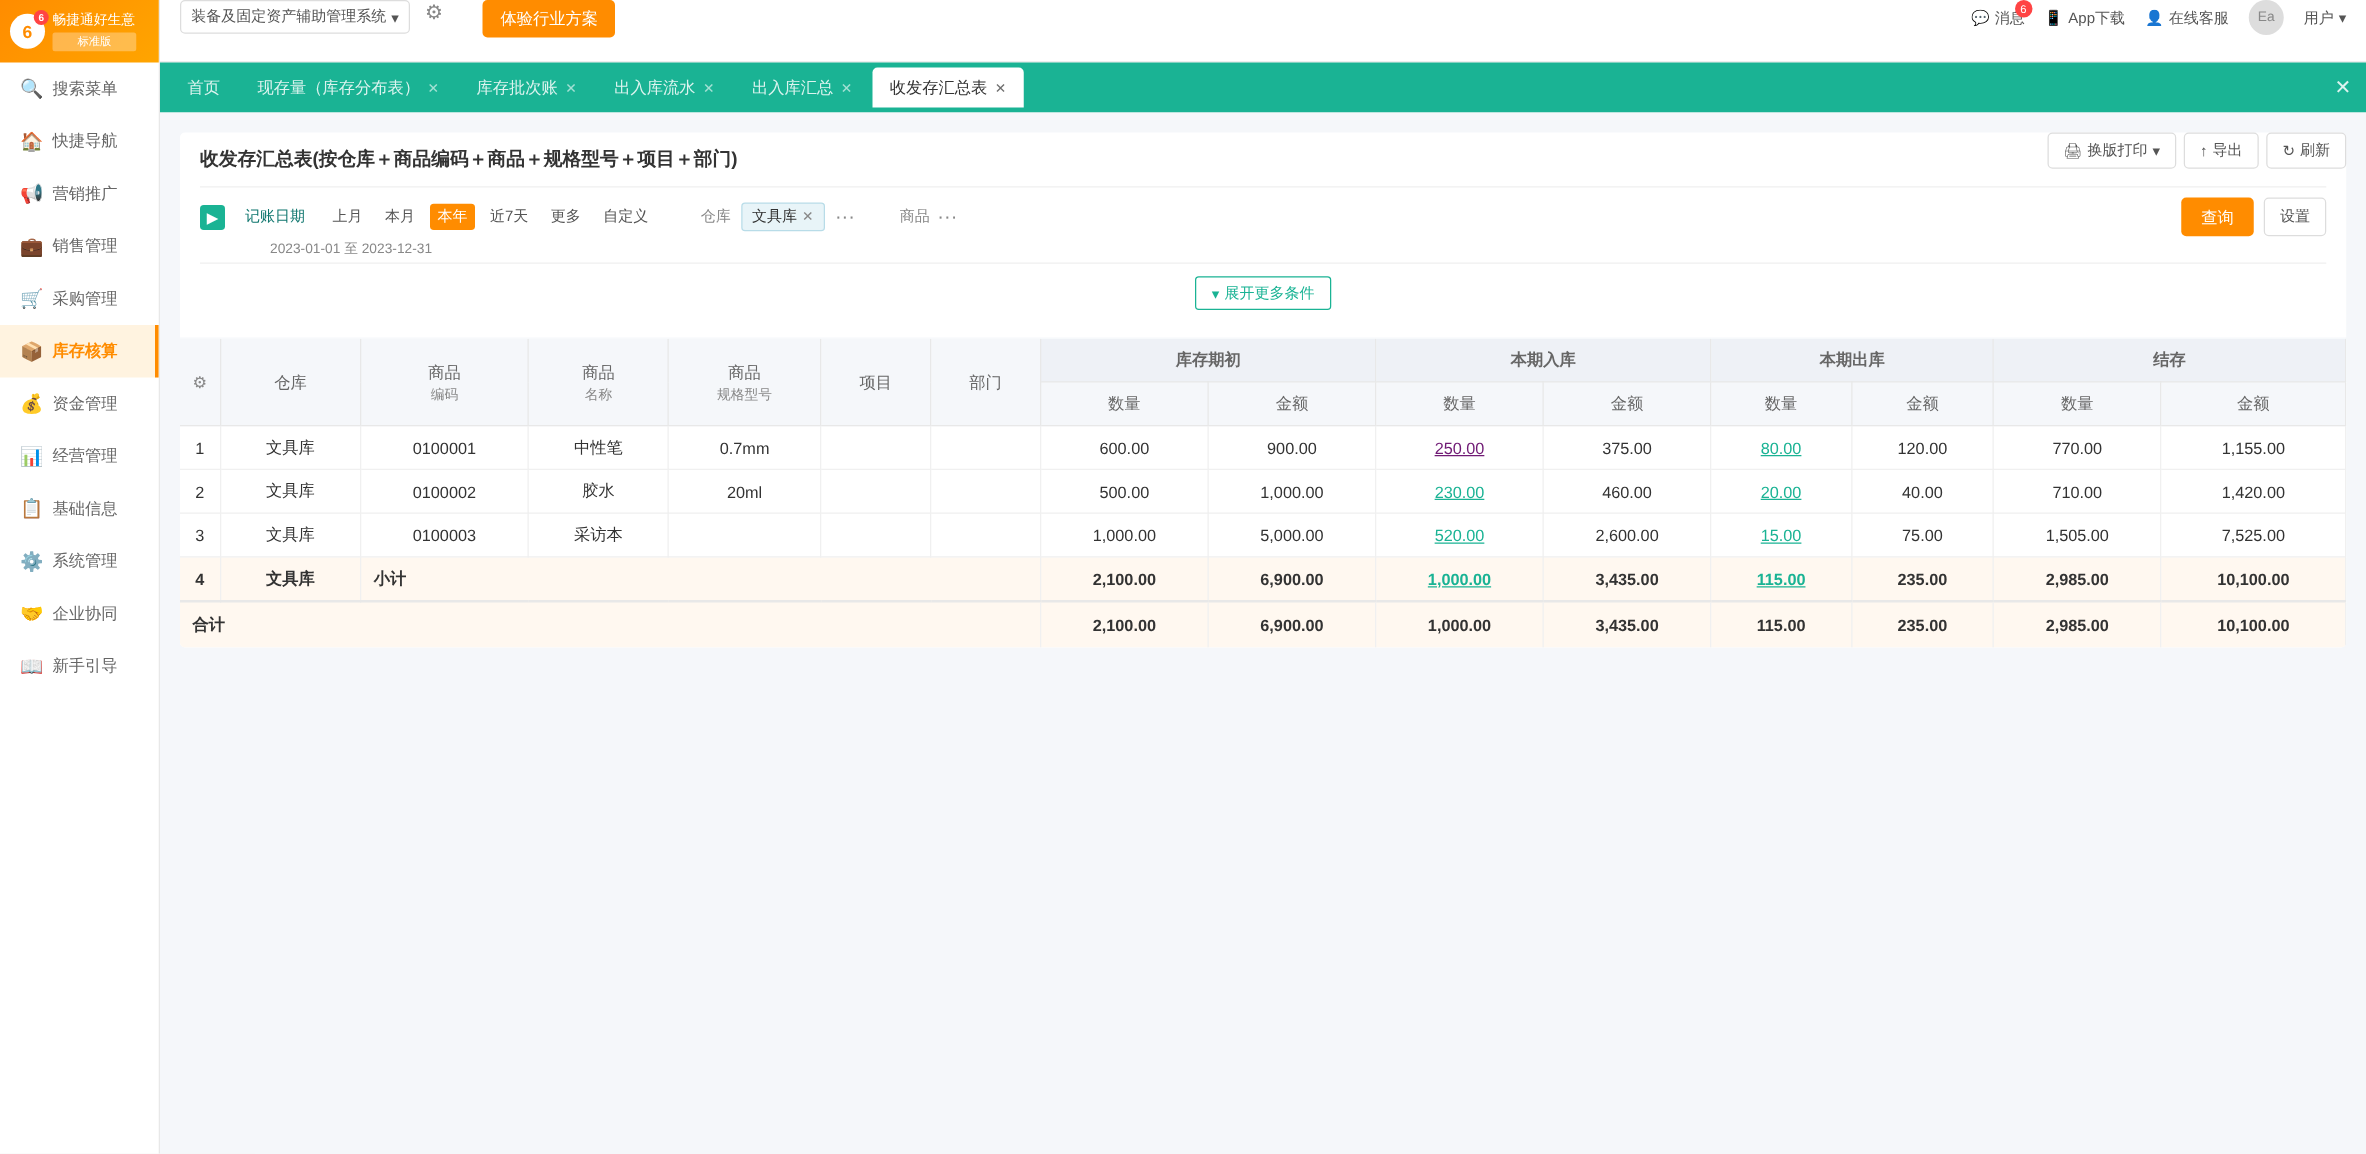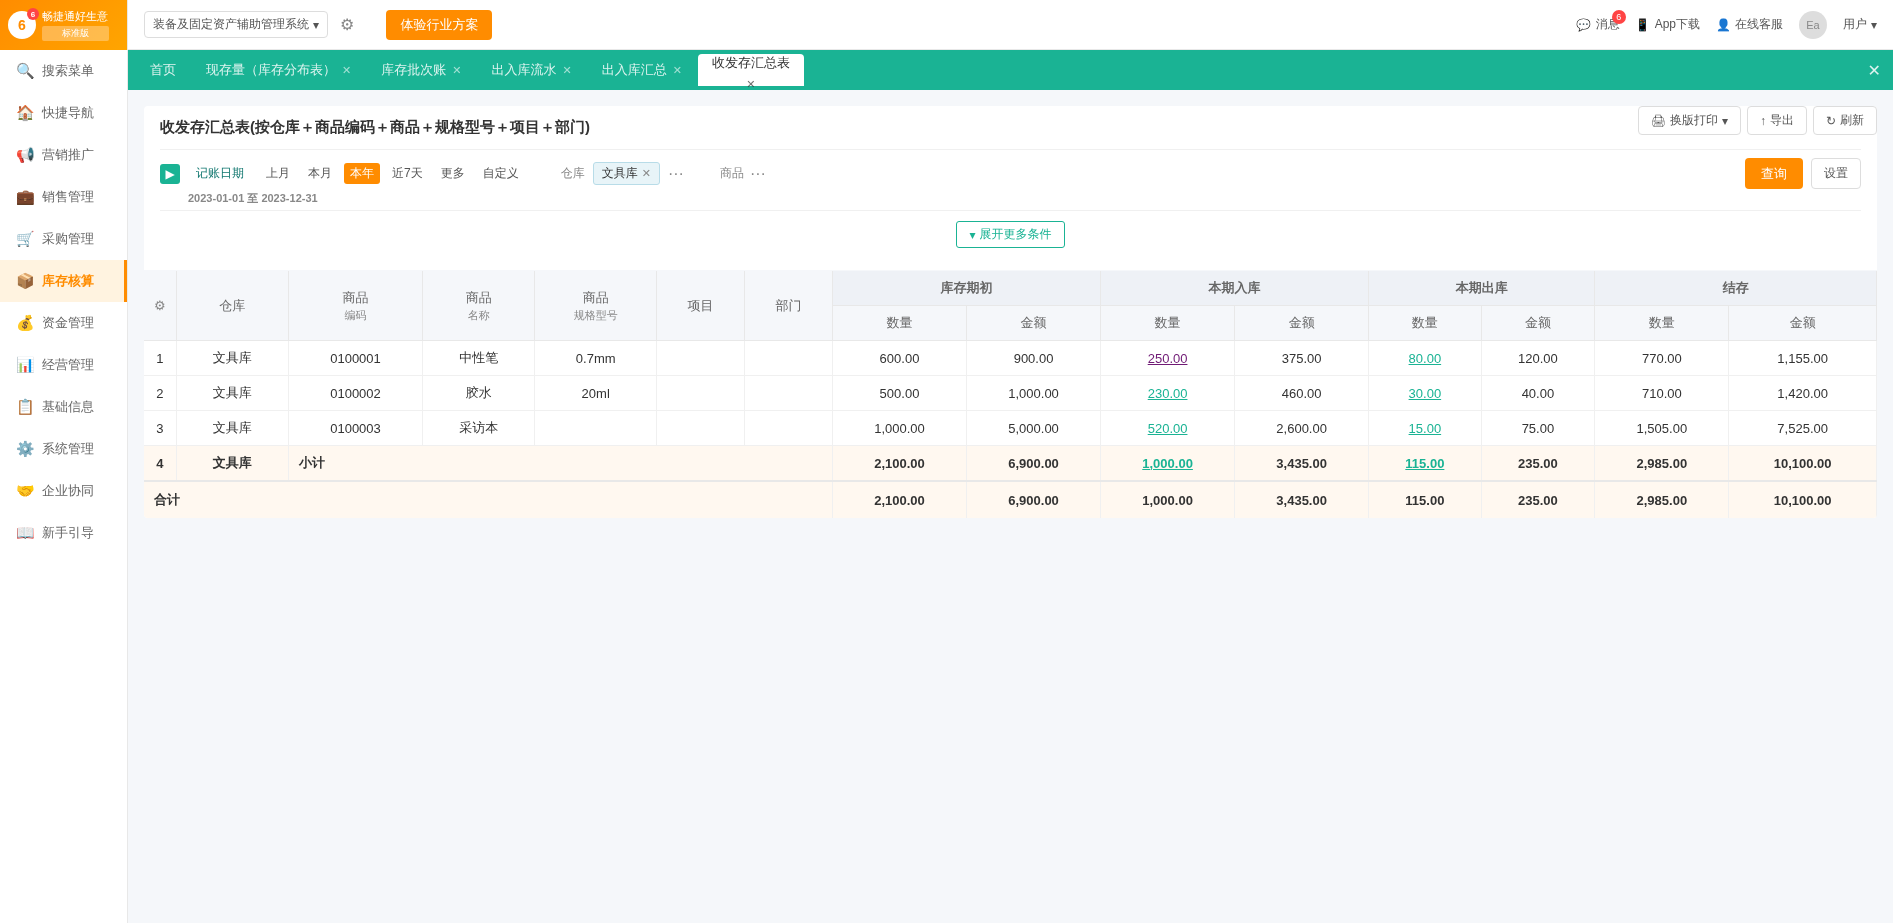--- a/index.html
+++ b/index.html
@@ -14,33 +14,33 @@
     .sidebar-tag { background: rgba(255,255,255,0.3); color: #fff; font-size: 9px; padding: 1px 20px; border-radius: 2px; margin-top: 2px; display: inline-block; }
     .sidebar-nav { flex: 1; overflow-y: auto; }
     .sidebar-item { display: flex; align-items: center; gap: 8px; padding: 12px 16px; cursor: pointer; color: #666; font-size: 13px; }
     .sidebar-item.active { background: #fff3e0; color: #ff8c00; font-weight: bold; border-right: 3px solid #ff8c00; }
     .sidebar-icon { font-size: 15px; width: 18px; text-align: center; flex-shrink: 0; }
 
     
     .main { flex: 1; display: flex; flex-direction: column; overflow: hidden; }
 
     
-    .topbar { height: 50px; background: #fff; border-bottom: 1px solid #e8e8e8; display: flex; align-items: center; padding: 0 16px; gap: 12px; }
+    .topbar { height: 50px; background: #fff; border-bottom: 1px solid #e8e8e8; display: flex; align-items: flex-start; padding: 0 16px; gap: 12px; }
     .topbar-system-select { display: flex; align-items: center; gap: 4px; padding: 4px 8px; border: 1px solid #ddd; border-radius: 4px; cursor: pointer; font-size: 12px; color: #555; }
     .topbar-gear { color: #888; cursor: pointer; font-size: 16px; }
     .topbar-experience { background: #ff8c00; color: #fff; border: none; border-radius: 4px; padding: 6px 14px; font-size: 13px; cursor: pointer; margin-left: 20px; }
     .topbar-right { margin-left: auto; display: flex; align-items: center; gap: 16px; }
     .topbar-action { display: flex; align-items: center; gap: 4px; cursor: pointer; color: #555; font-size: 12px; position: relative; }
     .topbar-badge { position: absolute; top: -6px; right: -6px; background: #ff4444; color: #fff; border-radius: 50%; width: 14px; height: 14px; font-size: 9px; display: flex; align-items: center; justify-content: center; }
     .topbar-avatar { width: 28px; height: 28px; background: #ddd; border-radius: 50%; display: flex; align-items: center; justify-content: center; font-size: 11px; color: #888; }
 
     
     .tabbar { background: #1ab394; display: flex; align-items: center; height: 40px; padding: 0 8px; gap: 2px; overflow-x: auto; }
     .tab { display: flex; align-items: center; gap: 6px; padding: 0 14px; height: 32px; border-radius: 4px 4px 0 0; cursor: pointer; font-size: 13px; color: rgba(255,255,255,0.85); white-space: nowrap; }
-    .tab.active { background: #fff; color: #333; flex-direction: column; }
+    .tab.active { background: #fff; color: #333; }
     .tab-close { font-size: 11px; opacity: 0.7; cursor: pointer; }
     .tabbar-close-all { margin-left: auto; color: #fff; cursor: pointer; font-size: 16px; opacity: 0.85; padding: 4px; }
 
     
     .content { flex: 1; overflow-y: auto; background: #f5f7fa; padding: 16px; }
 
     
     .page-header { background: #fff; padding: 12px 16px; border-radius: 4px 4px 0 0; margin-bottom: 0; }
     .page-title { font-size: 15px; font-weight: bold; color: #333; margin-bottom: 12px; }
     .btn-print { display: flex; align-items: center; gap: 4px; padding: 5px 12px; border: 1px solid #ddd; border-radius: 4px; cursor: pointer; font-size: 12px; color: #555; background: #fff; }
@@ -252,21 +252,21 @@
             </div>
             <div style="margin-left: 20px; display: flex; align-items: center; gap: 6px;">
               <span class="filter-product-label">商品</span>
               <span class="filter-more-btn">···</span>
             </div>
             <div style="margin-left: auto; display: flex; gap: 8px;">
               <button class="btn-query">查询</button>
               <button class="btn-settings">设置</button>
             </div>
           </div>
-          <div class="filter-row" style="margin-top: 2px; margin-left: 28px; font-weight: bold;">
+          <div class="filter-row" style="margin-top: 2px; margin-left: 56px;">
             <span class="filter-date-range">2023-01-01 至 2023-12-31</span>
           </div>
         </div>
 
         <div style="text-align: center; border-top: 1px solid #f0f0f0; padding: 4px 0; background: #fff;">
           <span class="expand-btn">
             <span>▾</span>
             <span>展开更多条件</span>
           </span>
         </div>
@@ -322,21 +322,21 @@
       <td>文具库</td>
       <td>0100002</td>
       <td>胶水</td>
       <td>20ml</td>
       <td></td>
       <td></td>
       <td>500.00</td>
       <td>1,000.00</td>
       <td style="color:#1ab394;text-decoration:underline;cursor:pointer;text-align:center;">230.00</td>
       <td>460.00</td>
-      <td style="color:#1ab394;text-decoration:underline;cursor:pointer;">30.00</td>
+      <td style="color:#1ab394;text-decoration:underline;cursor:pointer;">20.00</td>
       <td>40.00</td>
       <td>710.00</td>
       <td>1,420.00</td>
     </tr>
               <tr>
       <td>3</td>
       <td>文具库</td>
       <td>0100003</td>
       <td>采访本</td>
       <td></td>

